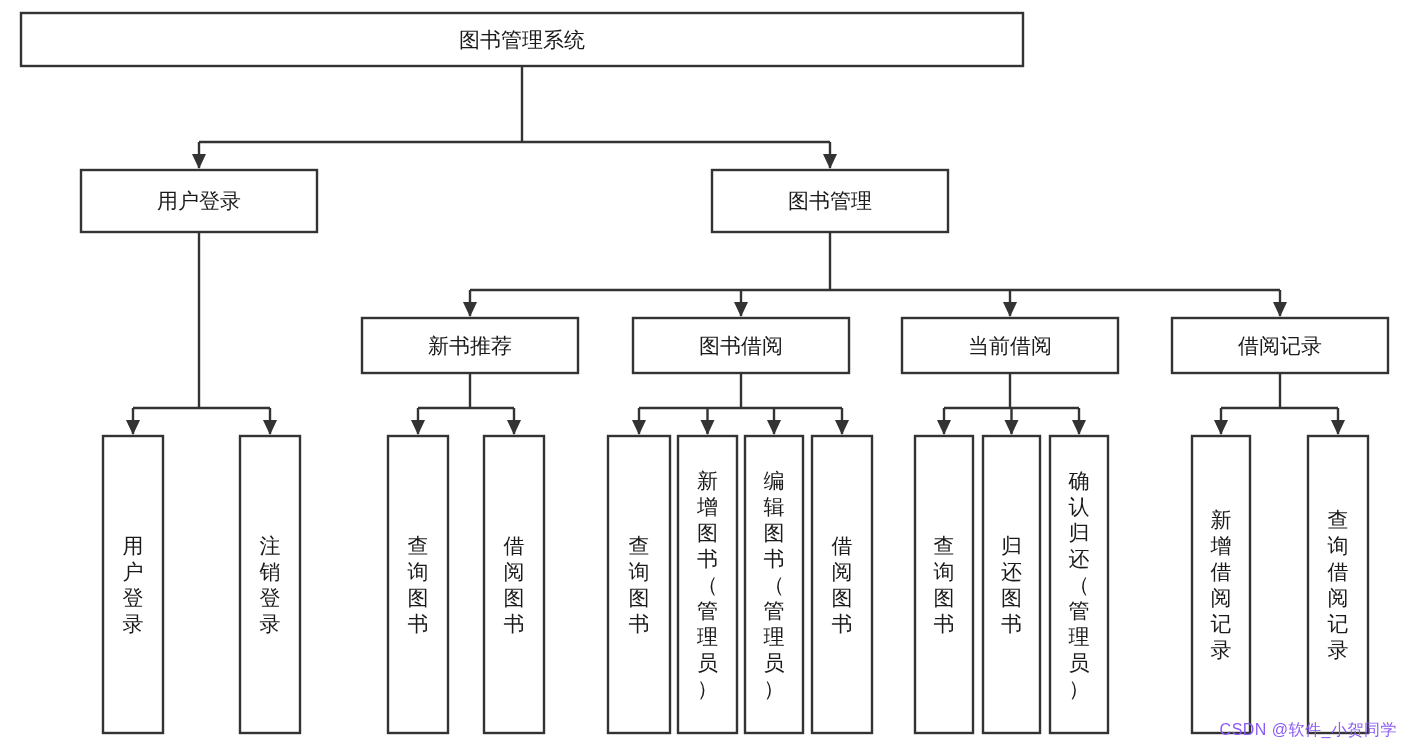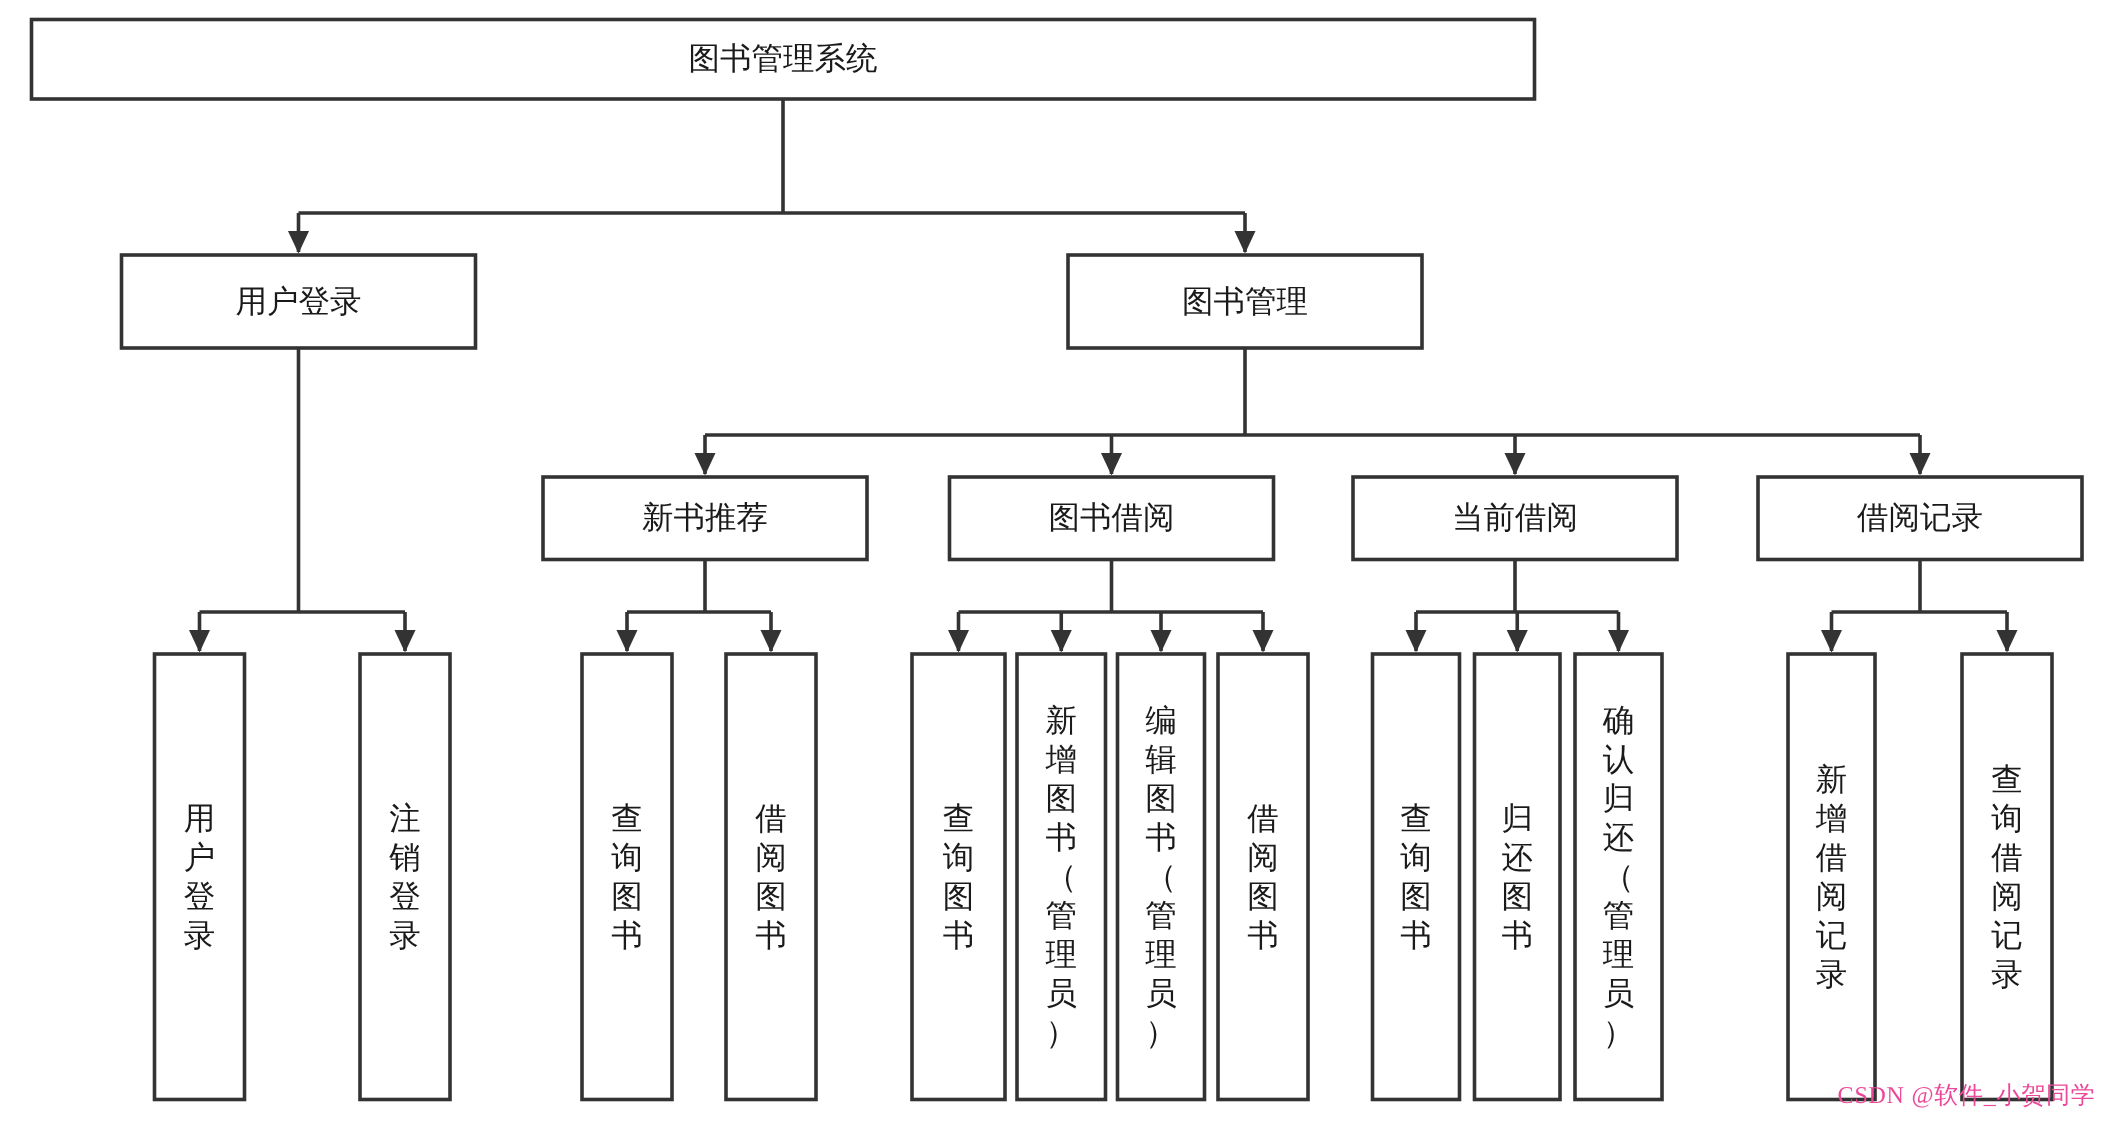--- a/index.html
+++ b/index.html
@@ -54,23 +54,23 @@
     font-family: "DejaVu Sans", "Liberation Sans", sans-serif;
     font-size: 21px;
     fill: #1a1a1a;
     text-anchor: middle;
     white-space: pre;
   }
   .watermark-text {
     position: absolute;
     right: 8px;
     bottom: 6px;
-    font-family: Liberation Serif, serif;
+    font-family: Liberation Sans, sans-serif;
     font-size: 16px;
-    color: #ec4899;
+    color: #8b5cf6;
     letter-spacing: 0.5px;
     user-select: none;
     pointer-events: none;
     white-space: nowrap;
   }
 </style>
 </head>
 <body>
 
 <div id="diagram-root">

